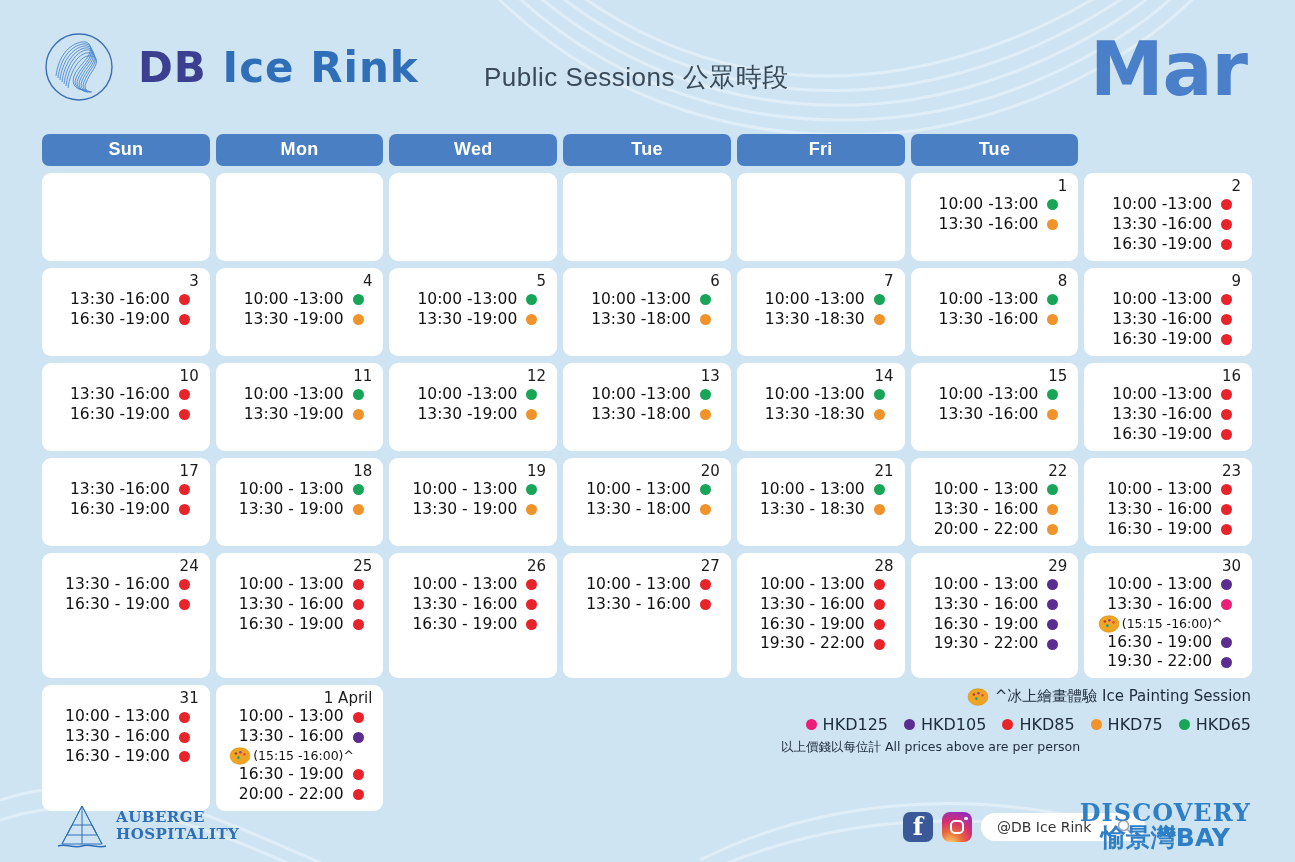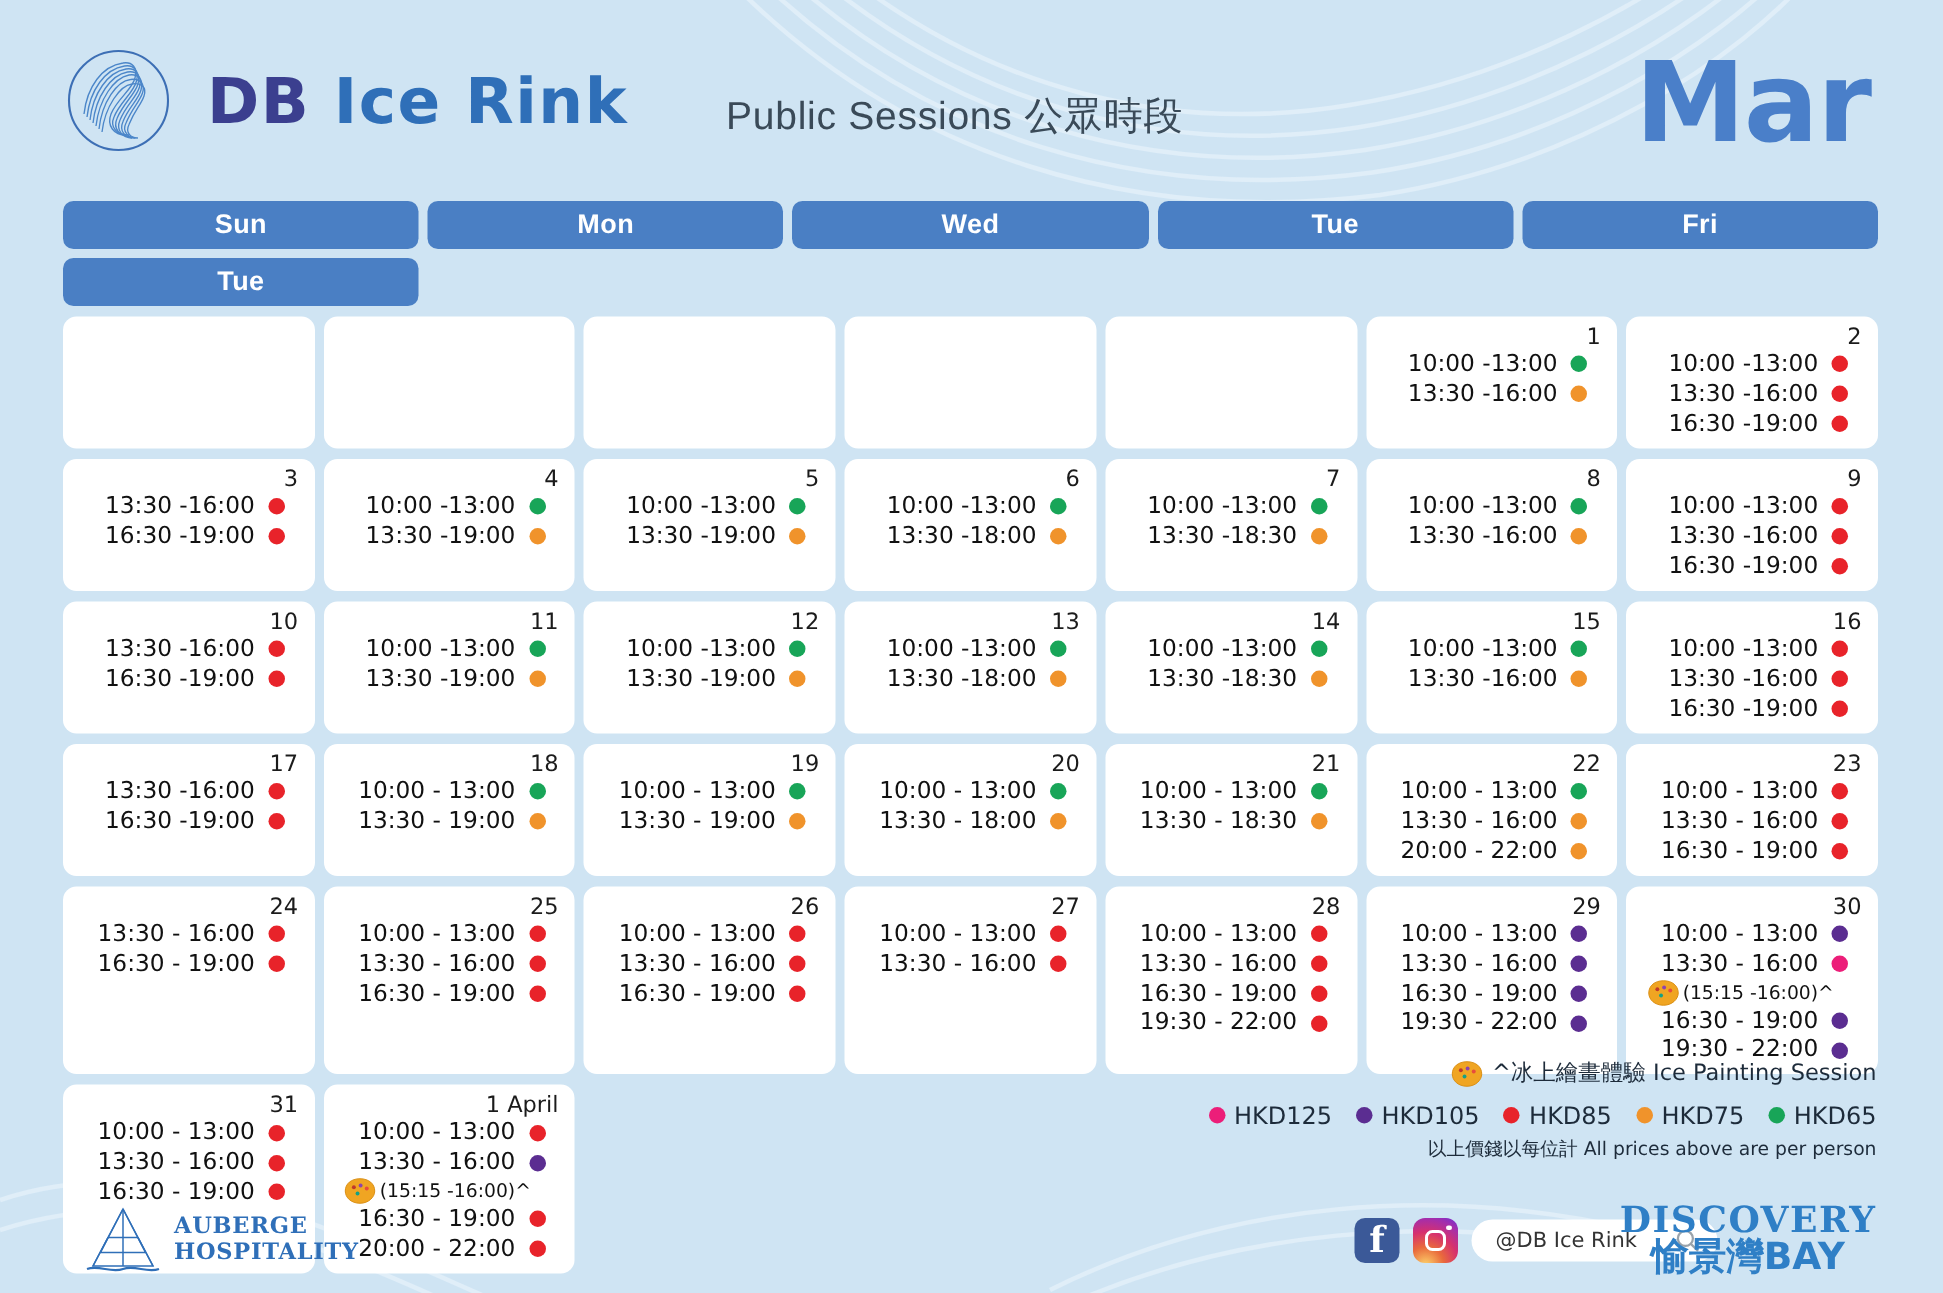--- a/index.html
+++ b/index.html
@@ -25,21 +25,21 @@
     font-family: Liberation Sans, sans-serif; font-weight: 300;
   }
   .month-label {
     position: absolute; right: 48px; top: 26px;
     font-size: 74px; font-weight: bold; color: #4a7fc9;
     font-family: "DejaVu Sans", sans-serif; letter-spacing: -1px;
   }
 
   
   .cal { position: absolute; left: 42px; top: 134px; width: 1210px; }
-  .dow-row { display: grid; grid-template-columns: repeat(5, 1fr); gap: 6px; margin-bottom: 7px; }
+  .dow-row { display: grid; grid-template-columns: repeat(7, 1fr); gap: 6px; margin-bottom: 7px; }
   .dow {
     background: #4a7fc4; color: #ffffff; text-align: center;
     font-size: 18px; font-weight: bold; padding: 5px 0 6px;
     border-radius: 7px; letter-spacing: 0.3px;
   }
   .week { display: grid; grid-template-columns: repeat(7, 1fr); gap: 6px; margin-bottom: 7px; }
   .cell {
     background: #ffffff; border-radius: 9px; min-height: 88px;
     padding: 5px 10px 6px; position: relative;
   }
@@ -58,21 +58,21 @@
   .dot { width: 11px; height: 11px; border-radius: 50%; flex: 0 0 11px; display: inline-block; }
   .note { font-size: 12.5px; color: #111; white-space: nowrap; font-family: "DejaVu Sans", sans-serif; }
   .note-row { display: flex; align-items: center; gap: 2px; line-height: 1.25; margin-left: -16px; }
   .paint-icon { width: 22px; height: 18px; flex: 0 0 22px; }
 
   
   .week.last .cell { min-height: 112px; }
   .week.r5 .cell { min-height: 100px; }
 
   
-  .legend { position: absolute; right: 44px; top: 706px; width: 470px; text-align: right; }
+  .legend { position: absolute; right: 44px; top: 687px; width: 470px; text-align: left; }
   .legend-paint { display: flex; align-items: center; justify-content: flex-end; gap: 6px; font-size: 15px; color: #1d2b3a; font-family: "DejaVu Sans", sans-serif; }
   .legend-prices { display: flex; align-items: center; justify-content: flex-end; gap: 16px; margin-top: 9px; }
   .legend-item { display: flex; align-items: center; gap: 6px; font-size: 16px; color: #1d2b3a; font-family: "DejaVu Sans", sans-serif; }
   .legend-note { margin-top: 5px; font-size: 12.5px; color: #1d2b3a; font-family: "DejaVu Sans", sans-serif; }
 
   
   .auberge { position: absolute; left: 56px; bottom: 12px; display: flex; align-items: center; gap: 8px; }
   .auberge-text { color: #2f6fb8; font-size: 15px; font-weight: bold; line-height: 1.12; font-family: "DejaVu Serif", serif; letter-spacing: 0.5px; }
   .social { position: absolute; left: 903px; bottom: 20px; display: flex; align-items: center; gap: 9px; }
   .fb { width: 30px; height: 30px; border-radius: 7px; background: #3b5998; position: relative; }

